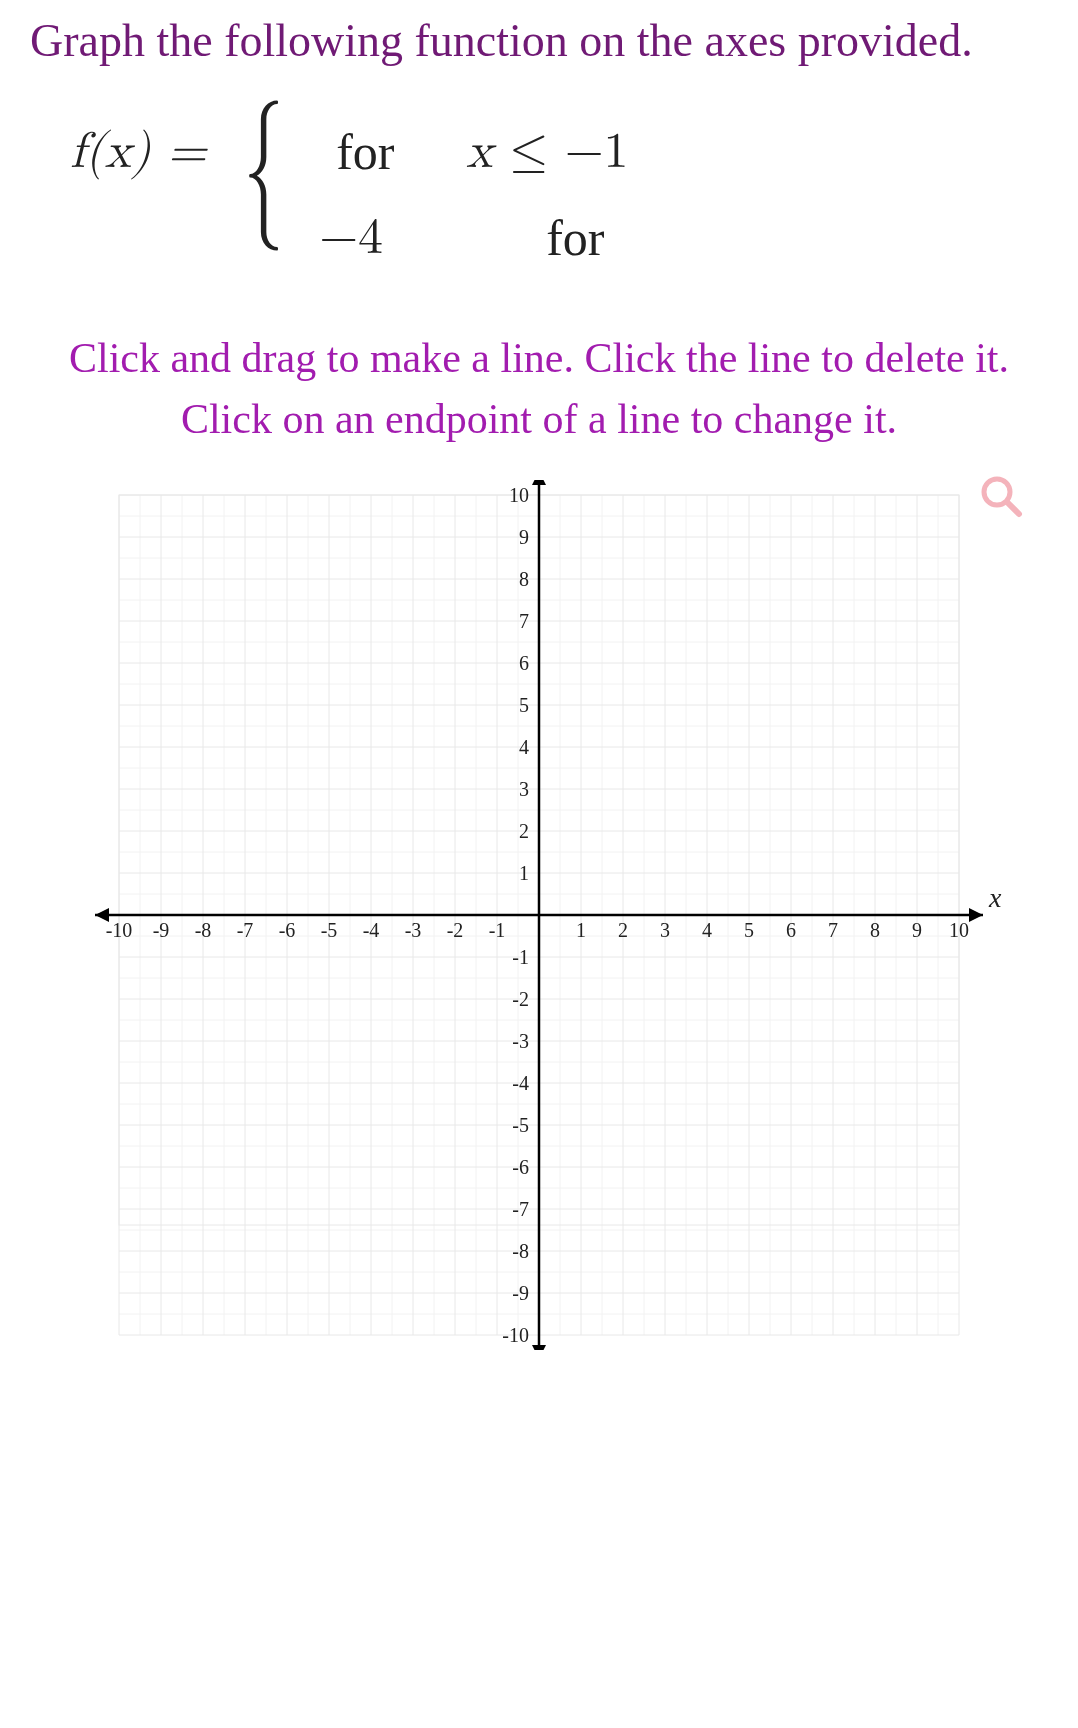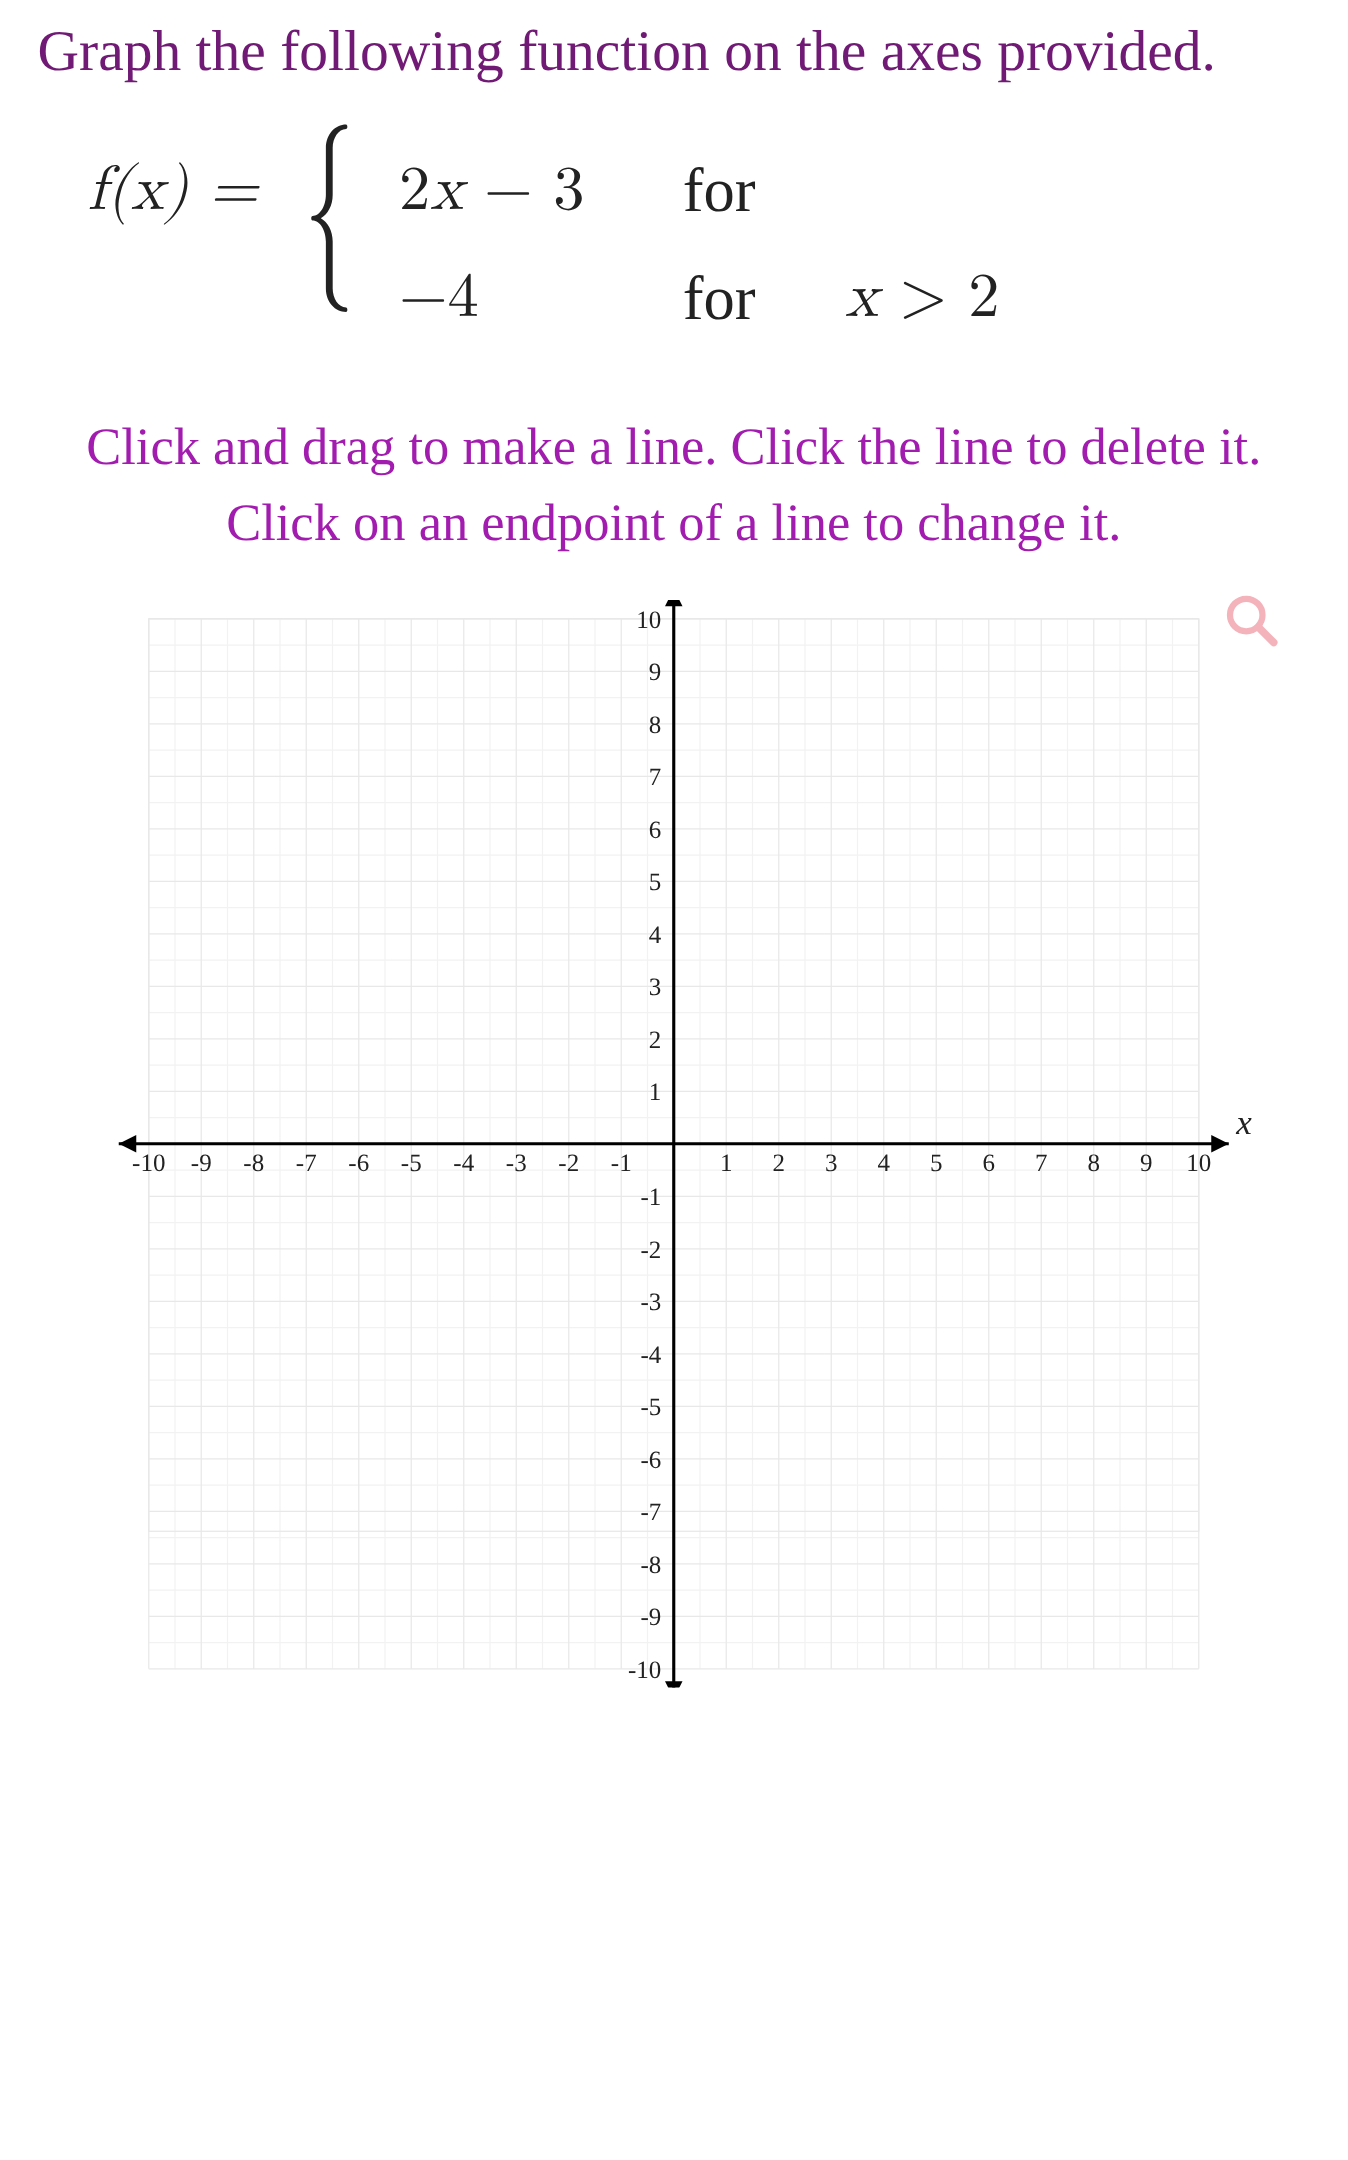--- a/index.html
+++ b/index.html
@@ -72,27 +72,26 @@
 <body>
 
 <div class="page">
   <div class="question-text">Graph the following function on the axes provided.</div>
 
   <div class="math-block">
     <span class="fx"><span class="mi">f</span>(<span class="mi">x</span>) =</span>
     <span class="brace">{</span>
     <span class="piece-rows">
       <span class="piece-row">
-        <span class="expr">2<span class="mi">x</span> − 3</span>
         <span class="forword">for</span>
+        <span class="cond"><span class="mi">x</span> ≤ −1</span>
       </span>
       <span class="piece-row">
         <span class="expr">−4</span>
         <span class="forword">for</span>
-        <span class="cond"><span class="mi">x</span> &gt; 2</span>
       </span>
     </span>
   </div>
 
   <div class="instructions">
     <span>Click and drag to make a line. Click the line to delete it.</span><br>
     <span>Click on an endpoint of a line to change it.</span>
   </div>
 
   <div class="graph-wrap">

